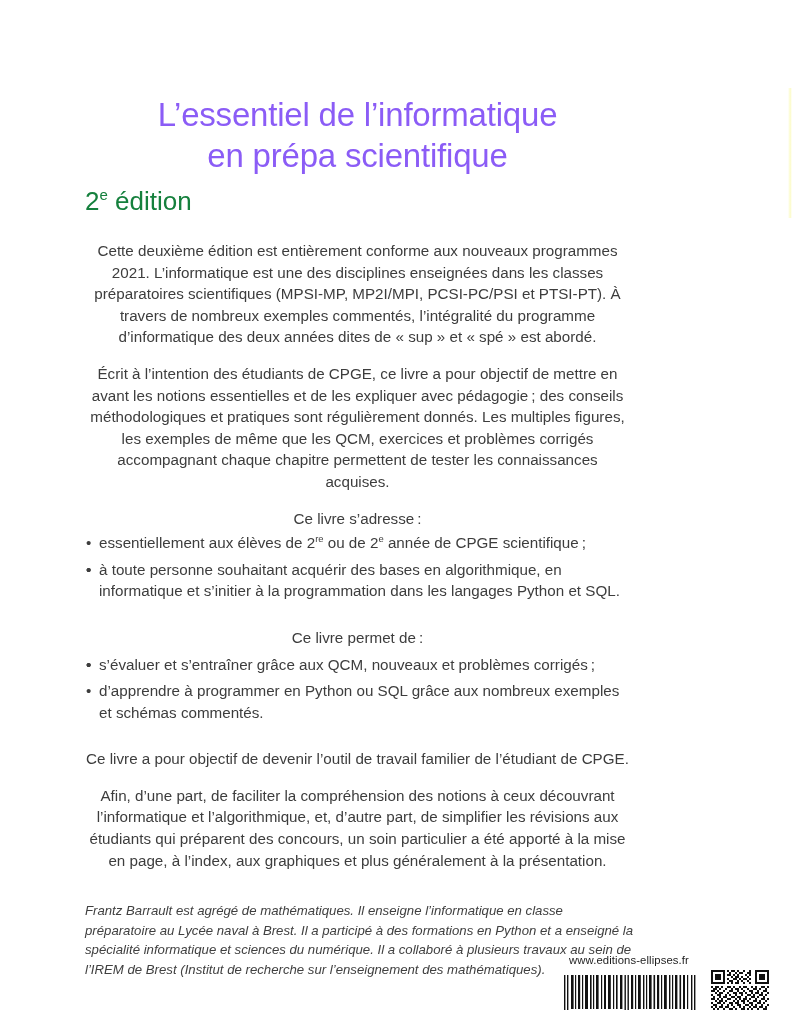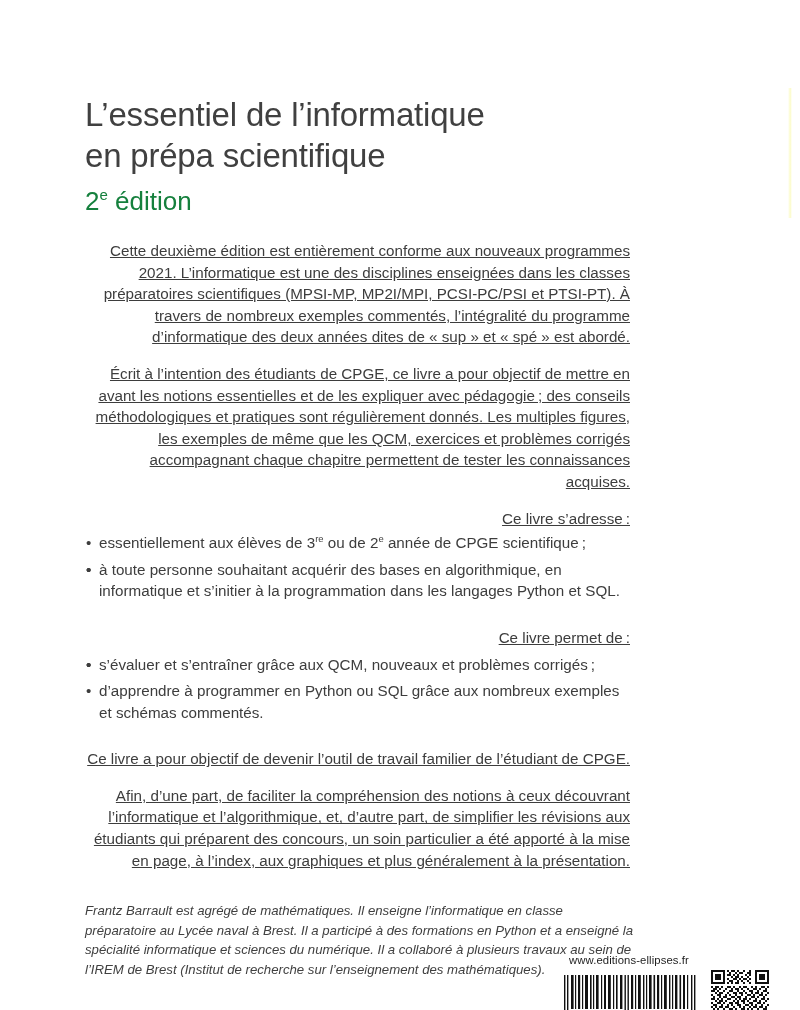--- a/index.html
+++ b/index.html
@@ -35,23 +35,24 @@
   }
 
   
   .title-block {
     padding-top: 94px;
   }
   .book-title {
     font-size: 33px;
     line-height: 41px;
     font-weight: 400;
-    color: #404040;
+    color: #8b5cf6;
     letter-spacing: -0.2px;
     margin: 0;
+    text-align: center;
   }
   .book-title .line2 { display: block; }
   .edition {
     font-size: 26px;
     line-height: 34px;
     color: #15803d;
     margin: 8px 0 0 0;
     font-weight: 400;
   }
   .edition sup {
@@ -62,22 +63,21 @@
 
   
   .body-copy {
     margin-top: 22px;
     font-size: 15.2px;
     line-height: 21.6px;
     color: #3d3d3d;
   }
   .body-copy p {
     margin: 0 0 15px 0;
-    text-align: right;
-    text-decoration: underline;
+    text-align: center;
   }
   .body-copy p.lead-in {
     margin-bottom: 3px;
   }
   .body-copy sup {
     font-size: 0.62em;
     vertical-align: super;
     line-height: 0;
   }
 
@@ -180,21 +180,21 @@
 
   <div class="body-copy">
 
     <p>Cette deuxième édition est entièrement conforme aux nouveaux programmes 2021. L’informatique est une des disciplines enseignées dans les classes préparatoires scientifiques (MPSI-MP, MP2I/MPI, PCSI-PC/PSI et PTSI-PT). À travers de nombreux exemples commentés, l’intégralité du programme d’informatique des deux années dites de «&nbsp;sup&nbsp;» et «&nbsp;spé&nbsp;» est abordé.</p>
 
     <p>Écrit à l’intention des étudiants de CPGE, ce livre a pour objectif de mettre en avant les notions essentielles et de les expliquer avec pédagogie ; des conseils méthodologiques et pratiques sont régulièrement donnés. Les multiples figures, les exemples de même que les QCM, exercices et problèmes corrigés accompagnant chaque chapitre permettent de tester les connaissances acquises.</p>
 
     <p class="lead-in">Ce livre s’adresse :</p>
     <ul class="bullets">
       <li>
-        <span class="dot">•</span><span>essentiellement aux élèves de 3</span><sup>re</sup><span> ou de 2</span><sup>e</sup><span> année de CPGE scientifique ;</span>
+        <span class="dot">•</span><span>essentiellement aux élèves de 2</span><sup>re</sup><span> ou de 2</span><sup>e</sup><span> année de CPGE scientifique ;</span>
       </li>
       <li>
         <span class="dot">•</span>
       </li>
       <li>
         <span class="dot">•</span><span>à toute personne souhaitant acquérir des bases en algorithmique, en informatique et s’initier à la programmation dans les langages Python et SQL.</span>
       </li>
     </ul>
 
     <div class="spacer-sm"></div>

